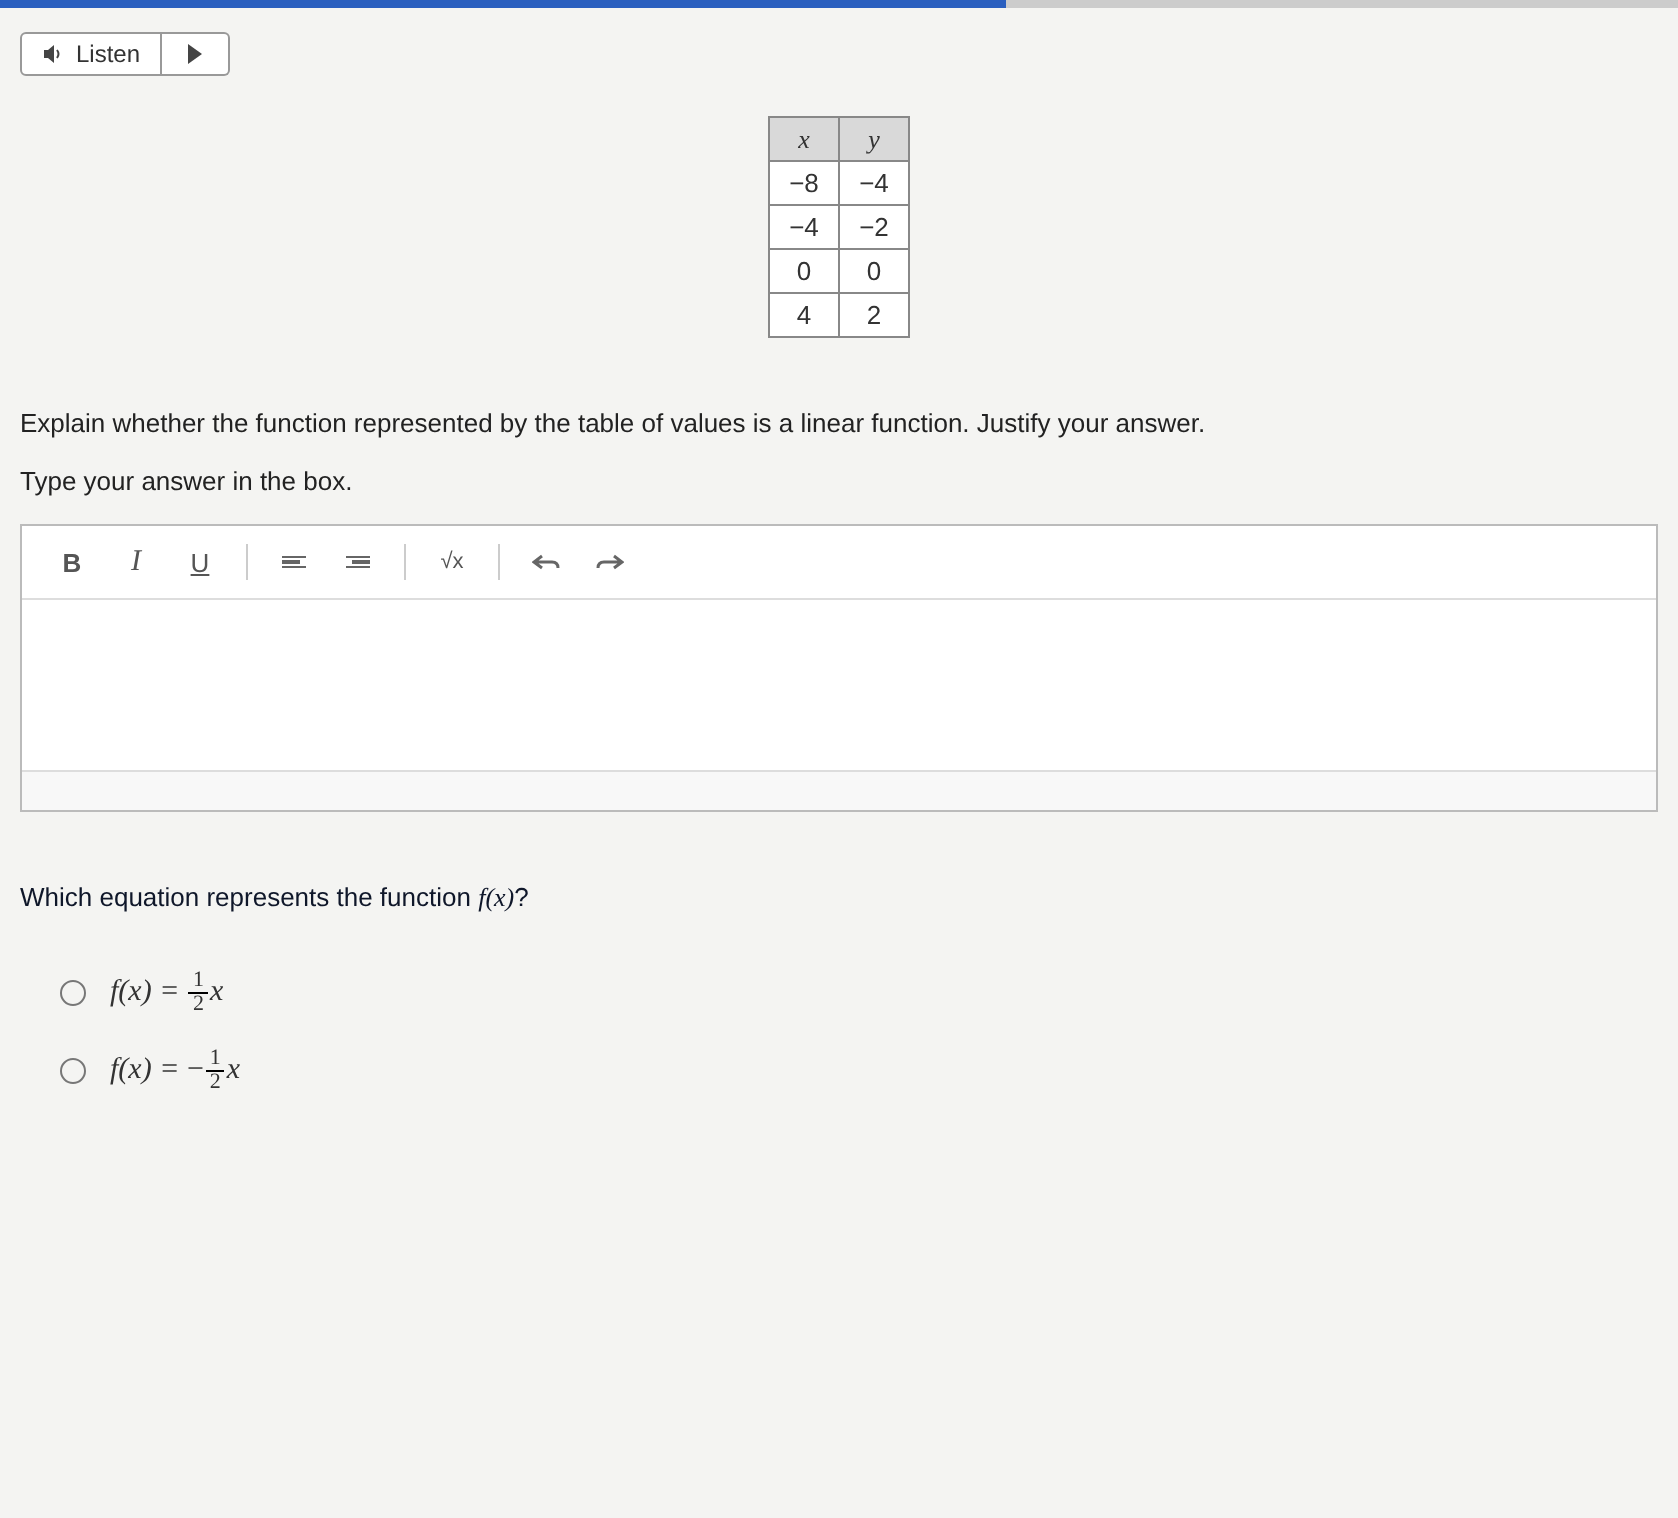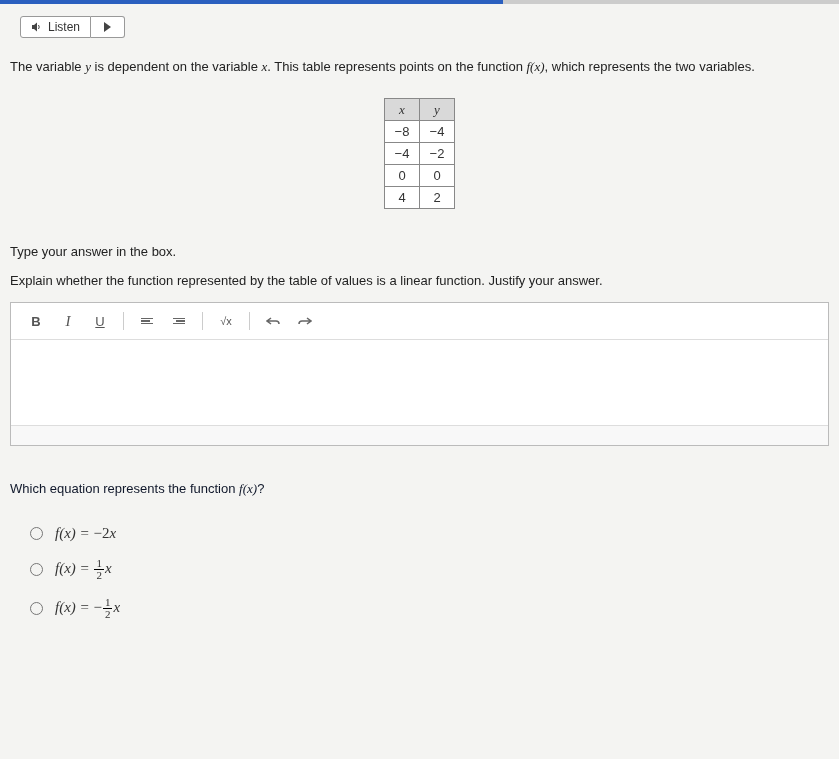--- a/index.html
+++ b/index.html
@@ -20,21 +20,21 @@
       content: "";
       position: absolute;
       left: 0; top: 0;
       height: 100%;
       width: 60%;
       background: #2a5fbf;
     }
     .top-controls {
       display: flex;
       gap: 0;
-      margin: 12px 20px 20px;
+      margin: 12px 10px 20px;
     }
     .listen-btn, .play-btn {
       border: 1px solid #999;
       background: #fff;
       font-size: 12px;
       display: flex;
       align-items: center;
       justify-content: center;
       cursor: pointer;
     }
@@ -177,23 +177,20 @@
     <span>Listen</span>
   </div>
   <div class="play-btn">
     <svg width="9" height="10" viewBox="0 0 9 10">
         <path d="M1 0 L8 5 L1 10 Z" fill="#444"></path>
       </svg>
   </div>
 </div>
 
 <div class="content">
-  <p class="question-text">
-    <span>The variable </span><span class="fn">y</span><span> is dependent on the variable </span><span class="fn">x</span><span>. This table represents points on the function </span><span class="fn">f(x)</span><span>, which represents the two variables.</span>
-  </p>
 
   <table class="data-table">
     <tbody>
         <tr>
       <th>x</th>
       <th>y</th>
     </tr>
     <tr>
           <td>−8</td>
           <td>−4</td>
@@ -206,22 +203,22 @@
           <td>0</td>
           <td>0</td>
         </tr>
     <tr>
           <td>4</td>
           <td>2</td>
         </tr>
   </tbody>
     </table>
 
+  <p class="instruction">Explain whether the function represented by the table of values is a linear function. Justify your answer.</p>
   <p class="instruction">Type your answer in the box.</p>
-  <p class="instruction">Explain whether the function represented by the table of values is a linear function. Justify your answer.</p>
 
   <div class="editor">
     <div class="toolbar">
       <div class="tool-btn tool-bold">B</div>
       <div class="tool-btn tool-italic">I</div>
       <div class="tool-btn tool-underline">U</div>
       <div class="tool-sep"></div>
       <div class="tool-btn">
         <div class="indent-icon dec">
             <span></span>
@@ -252,26 +249,20 @@
     </div>
     <div class="editor-area" contenteditable="true" style=""></div>
     <div class="editor-footer"></div>
   </div>
 
   <p class="mc-question">
     <span>Which equation represents the function </span><span class="fn">f(x)</span><span>?</span>
   </p>
 
   <div class="options">
-    <div class="option-row">
-      <div class="radio"></div>
-      <span class="option-text">
-        <span class="fn">f(x) = </span><span class="fn-plain">−2</span><span class="fn">x</span>
-      </span>
-    </div>
     <div class="option-row">
       <div class="radio"></div>
       <span class="option-text">
         <span class="fn">f(x) = </span><span class="frac"><span class="num">1</span><span class="den">2</span></span><span class="fn">x</span>
       </span>
     </div>
     <div class="option-row">
       <div class="radio"></div>
       <span class="option-text">
         <span class="fn">f(x) = </span><span class="fn-plain">−</span><span class="frac"><span class="num">1</span><span class="den">2</span></span><span class="fn">x</span>

